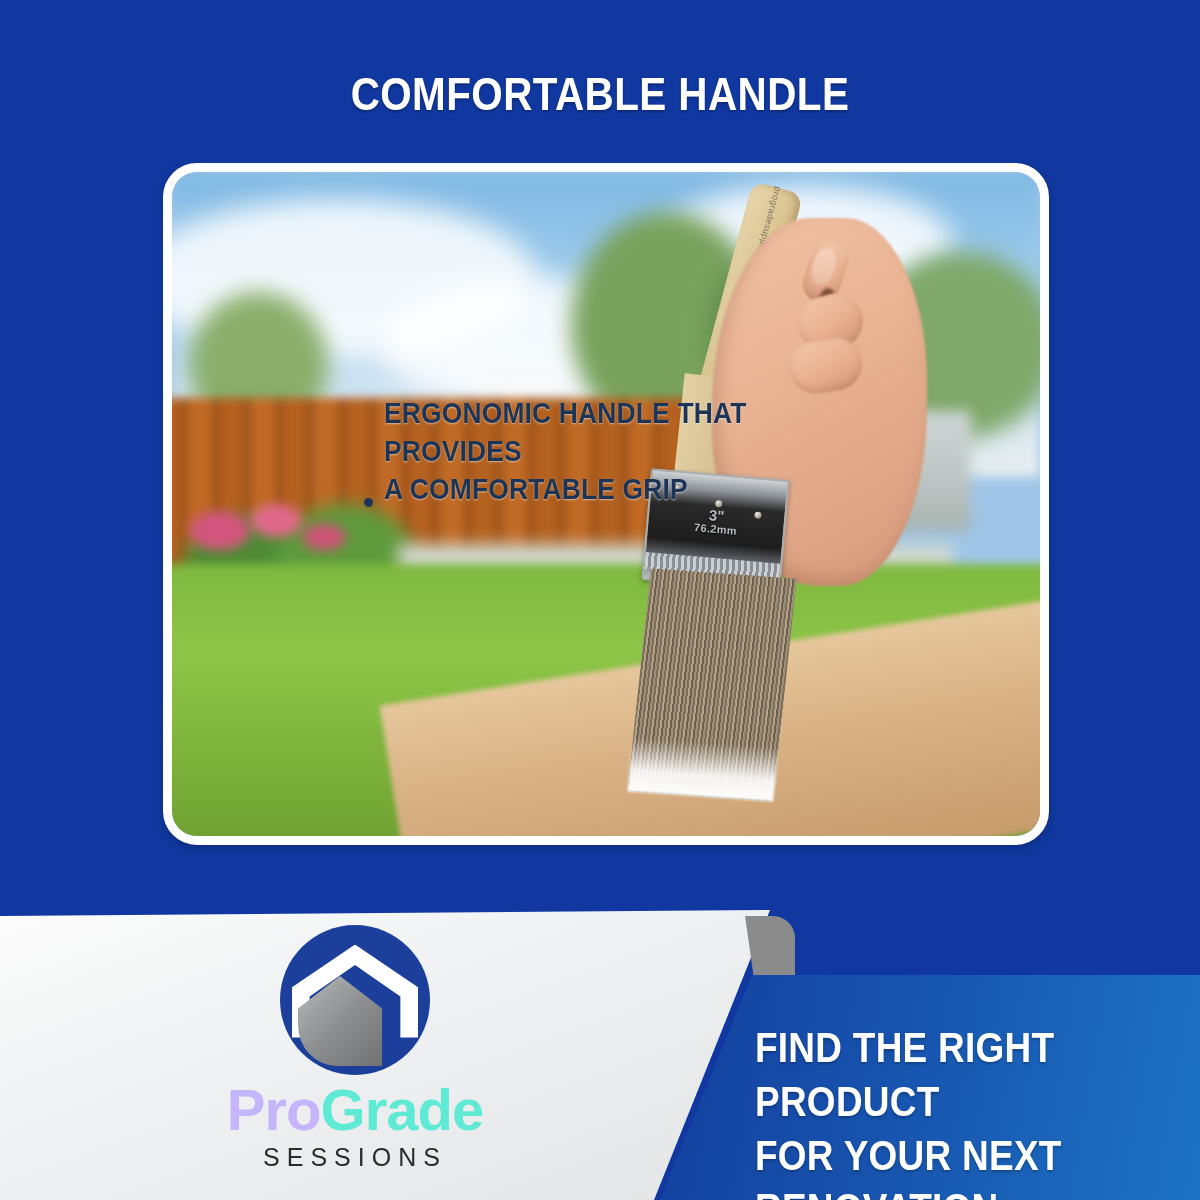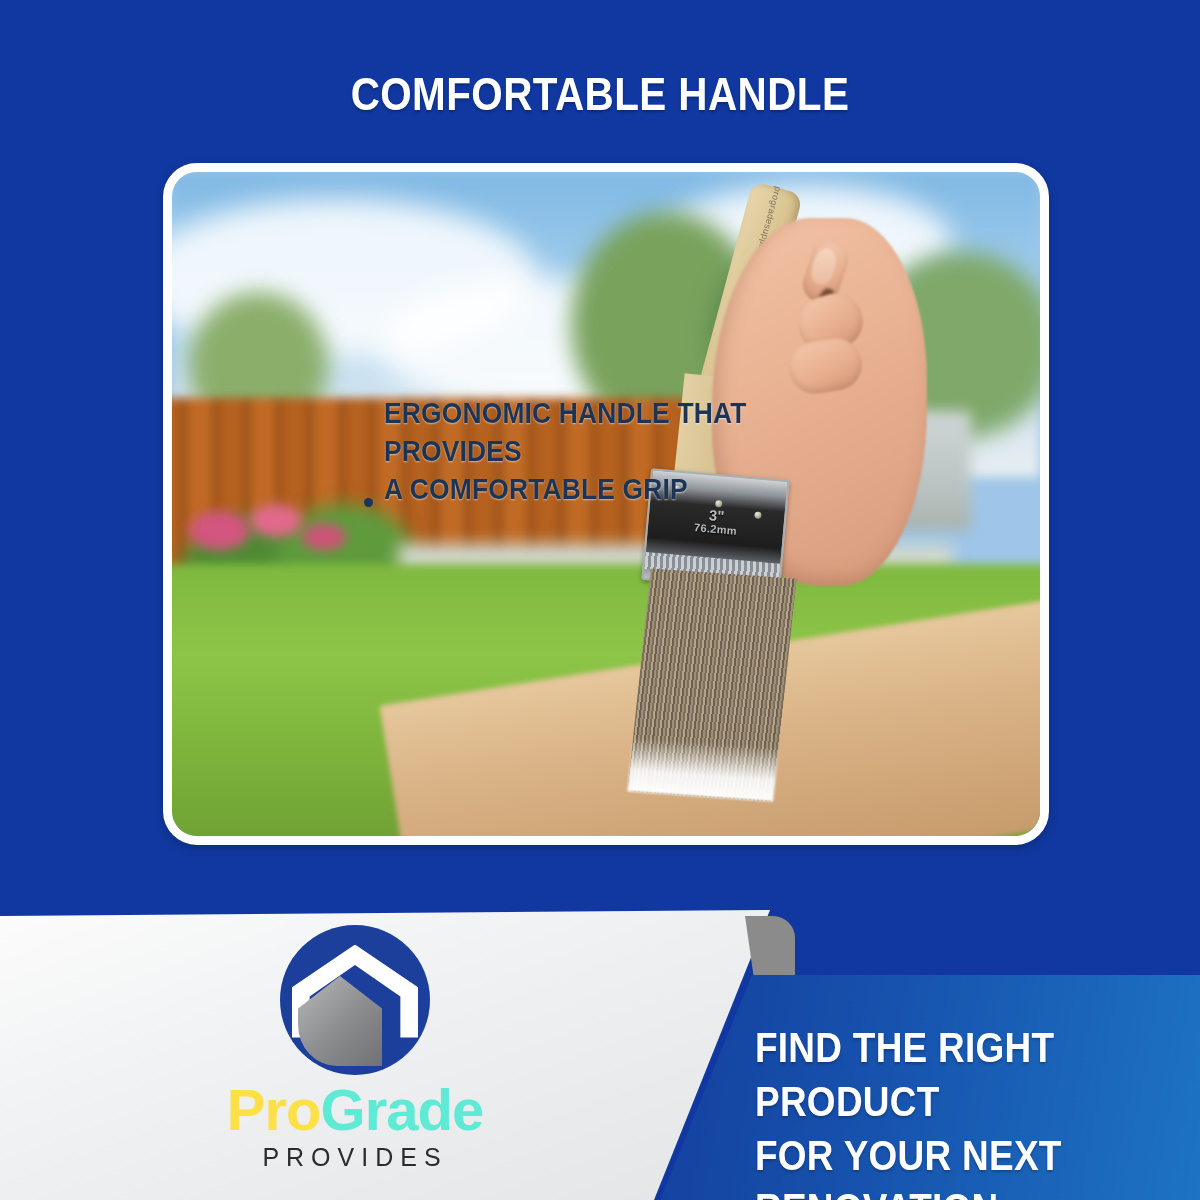--- a/index.html
+++ b/index.html
@@ -339,21 +339,21 @@
     background: linear-gradient(135deg,#b9babc 0%, #8d8f91 50%, #6f7173 100%);
     clip-path: polygon(50% 0%, 100% 36%, 100% 100%, 0 100%, 0 36%);
     border-radius: 0 0 0 46%;
   }
   .logo-wordmark {
     font-size: 58px;
     font-weight: 700;
     letter-spacing: -1px;
     line-height: 1;
   }
-  .logo-pro { color: #fde047; }
+  .logo-pro { color: #c4b5fd; }
   .logo-grade { color: #5eead4; }
   .logo-sub {
     margin-top: 4px;
     font-size: 25px;
     font-weight: 400;
     letter-spacing: 7px;
     color: #2b2b2b;
   }
 </style>
 </head>
@@ -434,21 +434,21 @@
 
   <div class="logo">
     <div class="logo-mark">
       <div class="logo-circle"></div>
       <div class="logo-roof"></div>
       <div class="logo-house"></div>
     </div>
     <div class="logo-wordmark">
       <span class="logo-pro">Pro</span><span class="logo-grade">Grade</span>
     </div>
-    <div class="logo-sub">PROVIDES</div>
+    <div class="logo-sub">SESSIONS</div>
   </div>
 
   <div class="cta-panel">
     <div class="cta-text">FIND THE RIGHT PRODUCT
 FOR YOUR NEXT RENOVATION</div>
   </div>
 
 </div>
 
 </body></html>

